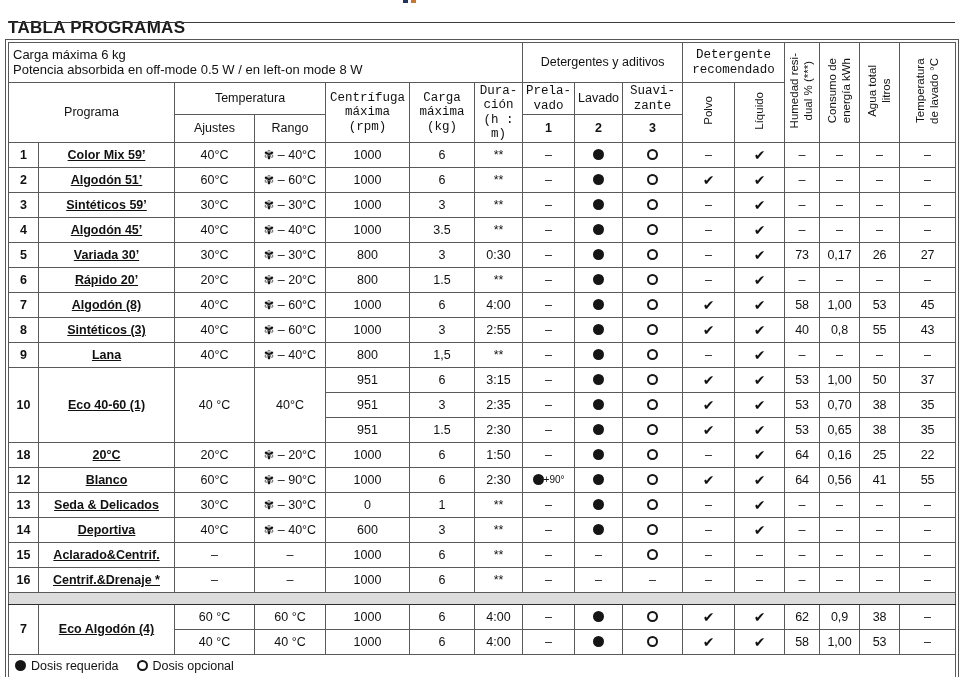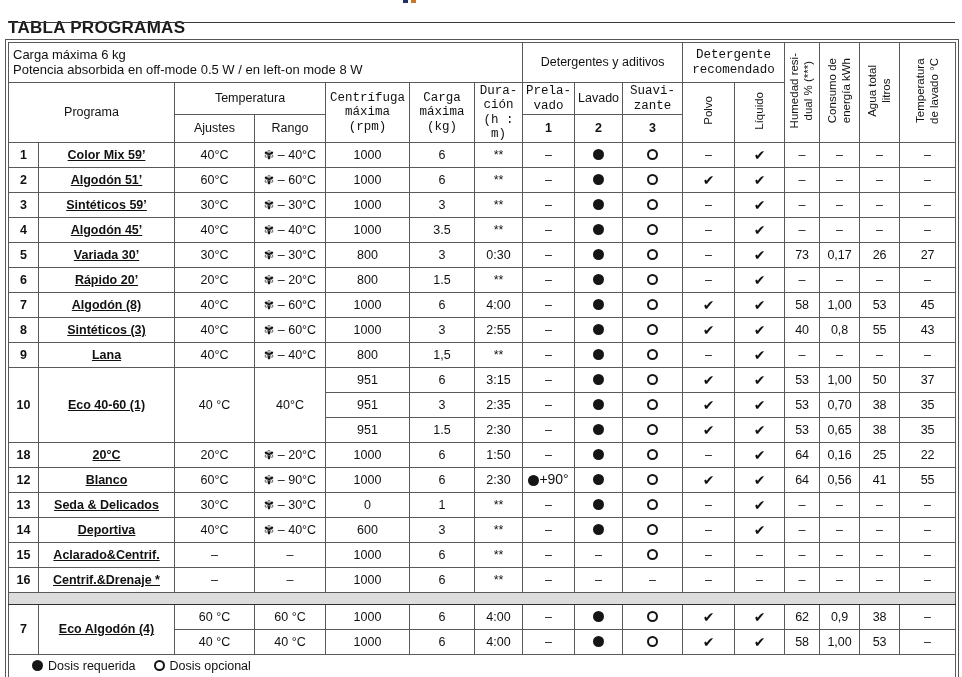--- a/index.html
+++ b/index.html
@@ -53,26 +53,26 @@
     white-space:pre-line; font-size:11.5px; line-height:1.2;
   }
   .dot {
     display:inline-block; width:11px; height:11px; border-radius:50%;
     background:#151515; vertical-align:-1px;
   }
   .ring {
     display:inline-block; width:11px; height:11px; border-radius:50%;
     border:2px solid #151515; background:#fff; vertical-align:-1px;
   }
-  .after-dot { font-size:14px; vertical-align:1px; }
+  .after-dot { font-size:10px; vertical-align:1px; }
   tr.sep-row td {
     background:#dcdcdc; padding:0;
     border-top:1.5px solid #2d2d2d; border-bottom:1.5px solid #2d2d2d;
   }
-  td.legend-cell { text-align:left; padding-left:23px; font-size:12.5px; }
+  td.legend-cell { text-align:left; padding-left:6px; font-size:12.5px; }
   td.legend-cell .lbl { margin-left:5px; }
   td.legend-cell .sp { display:inline-block; width:18px; }
 </style>
 </head>
 <body>
 
 <div class="page-title">TABLA PROGRAMAS</div>
 <div class="title-rule"></div>
 <div class="frag frag-a"></div>
 <div class="frag frag-b"></div>

